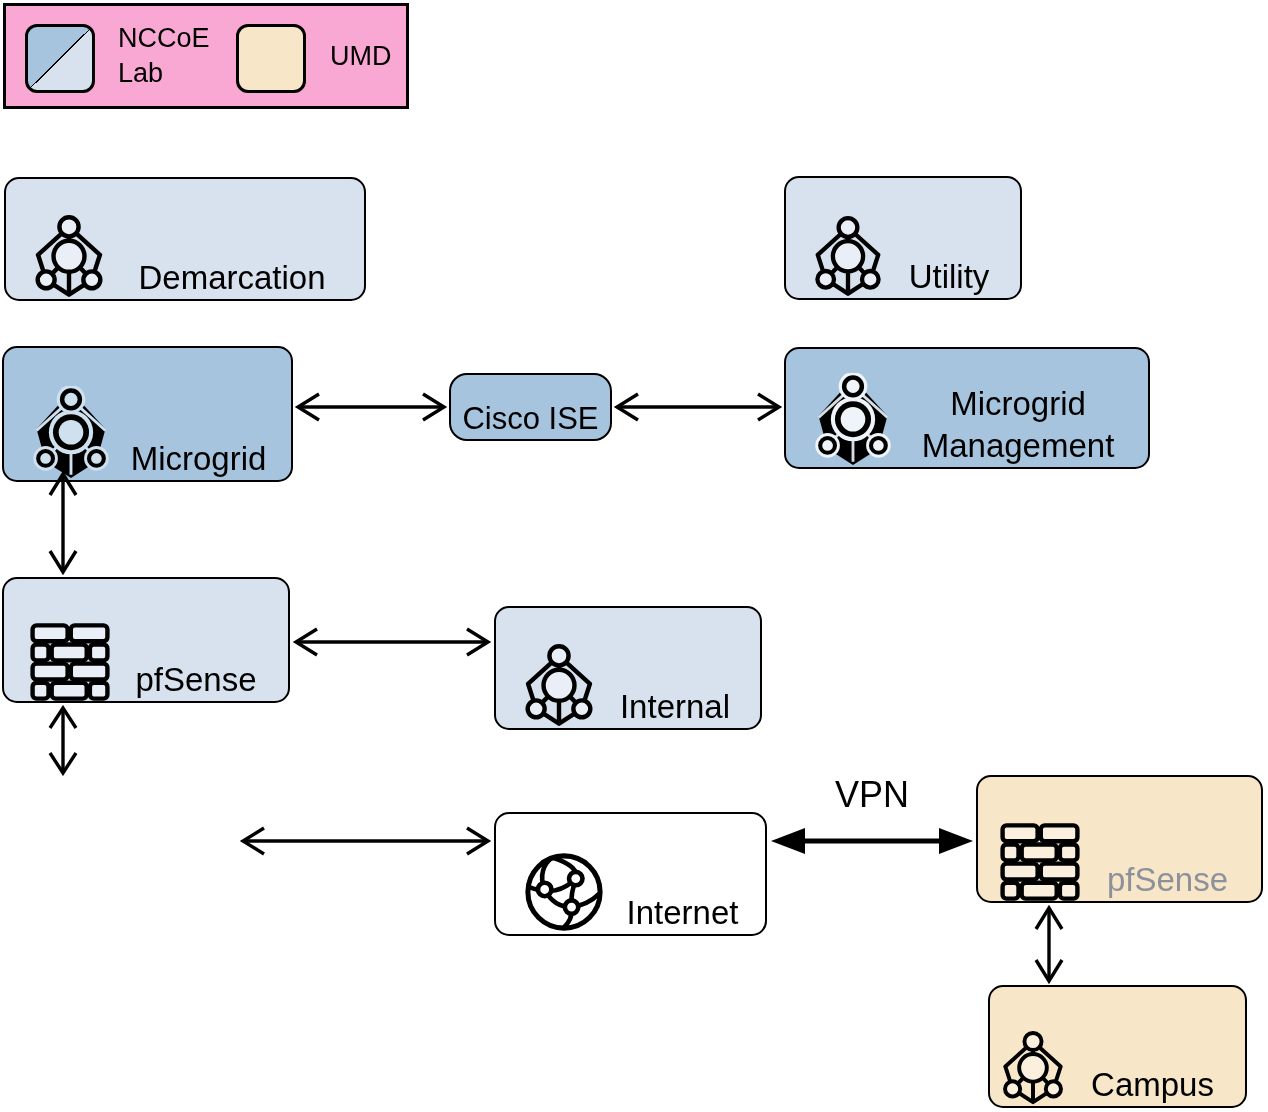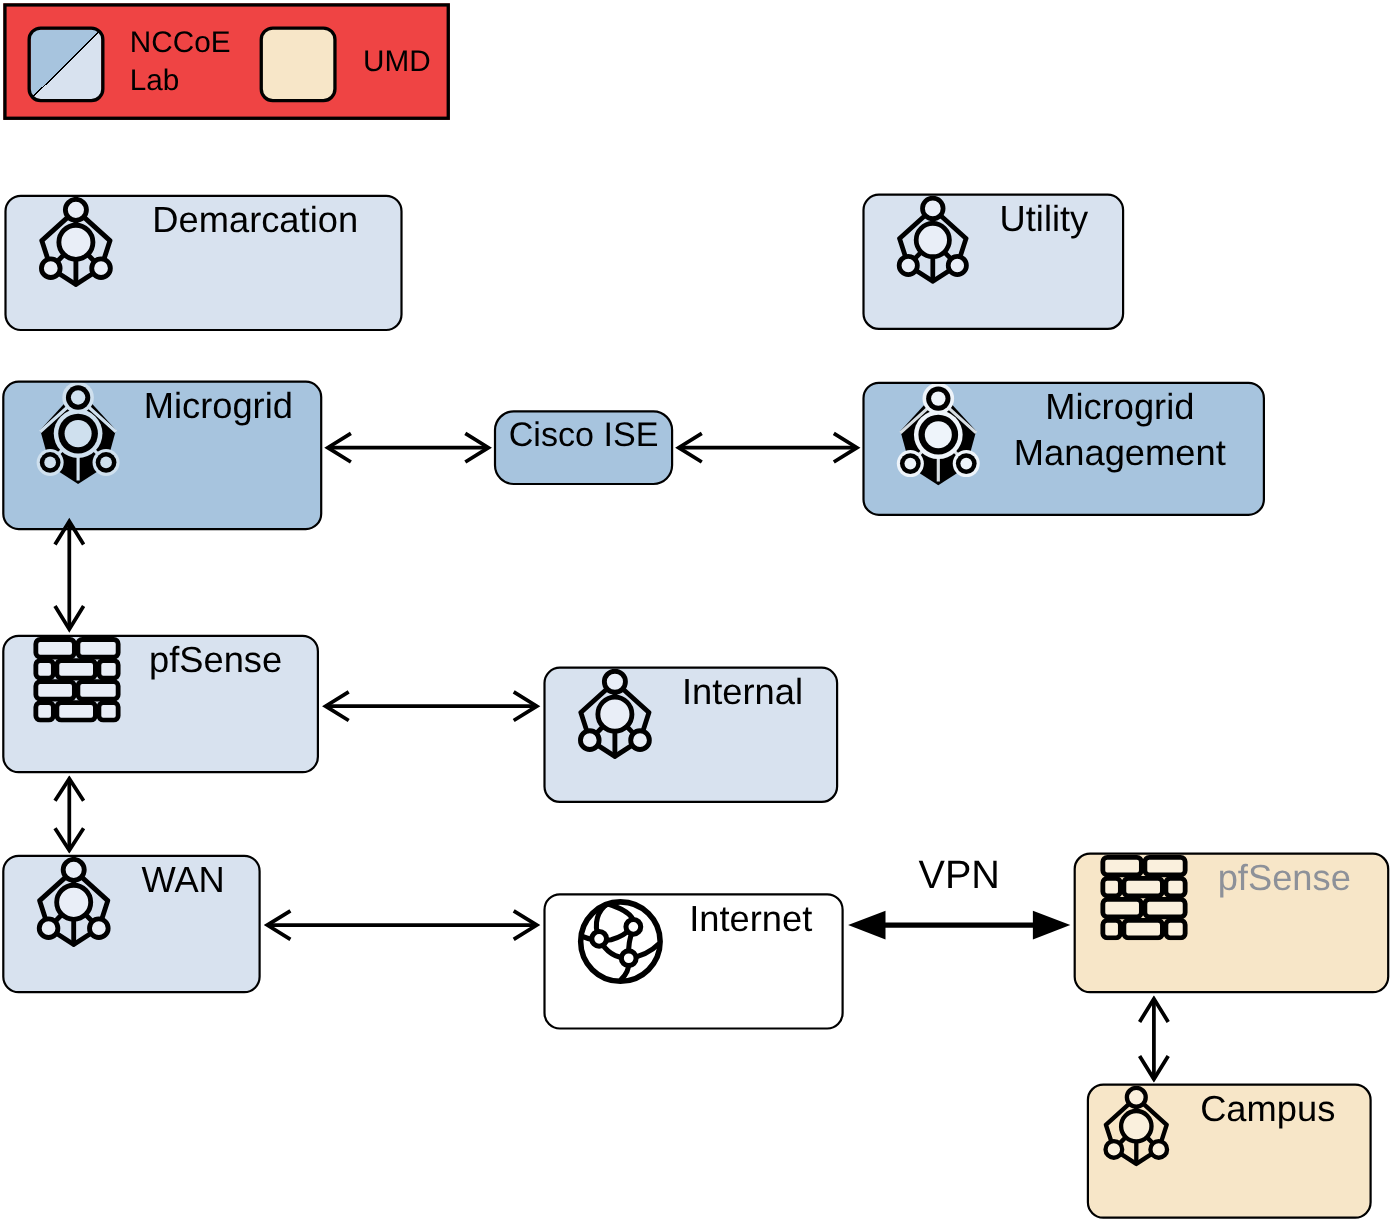--- a/index.html
+++ b/index.html
@@ -4,42 +4,42 @@
 <style>
   html,body{margin:0;padding:0;background:#ffffff;}
   #canvas{
     position:relative;width:1268px;height:1112px;background:#fff;overflow:hidden;
     font-family:"Liberation Sans", sans-serif;color:#000;
   }
 
   
   .legend{
     position:absolute;left:3px;top:3px;width:406px;height:106px;
-    border:3px solid #000;background:#ef4444;box-sizing:border-box;
+    border:3px solid #000;background:#f9a8d4;box-sizing:border-box;
   }
   .swatch{
     position:absolute;top:18px;width:70px;height:69px;border:3px solid #000;
     border-radius:12px;box-sizing:border-box;
   }
   .swatch.nccoe{
     left:19px;
     background:linear-gradient(to bottom right,
       var(--dark-blue,#a7c4de) 49.3%, #000 49.3%, #000 50.7%,
       var(--light-blue,#d8e2ef) 50.7%);
   }
   .swatch.umd{left:230px;background:var(--umd-tan,#f7e6c8);}
   .legend .leg-label{
     position:absolute;font-size:27px;line-height:35px;top:50%;transform:translateY(-50%);
   }
   .leg-label.nccoe{left:112px;width:110px;}
   .leg-label.umd{left:324px;}
 
   
   .node{
-    position:absolute;display:flex;align-items:flex-start;box-sizing:border-box;
+    position:absolute;display:flex;align-items:flex-end;box-sizing:border-box;
     border:2.4px solid #000;border-radius:15px;padding-left:26px;
   }
   .node .label{flex:1;text-align:center;font-size:33px;line-height:1.28;padding-right:6px;}
   .node.light{background:var(--light-blue,#d8e2ef);--icon-bg:#e9eef7;}
   .node.dark{background:var(--dark-blue,#a7c4de);}
   .node.tan{background:var(--umd-tan,#f7e6c8);--icon-bg:#faf0dd;--brick-bg:#faf0dd;}
   .node.white{background:#fff;margin-top:35px;--icon-bg:#ffffff;}
   .node.light .icon-fw{--brick-bg:var(--brick-fill-blue,#e9eef7);}
 
   #node-demarcation{left:4px;top:177px;width:362px;height:124px;}
@@ -190,26 +190,20 @@
     <div class="label">pfSense</div>
   </div>
 
   <div class="node light" id="node-internal">
     <svg class="icon" width="74" height="84">
         <use href="#net-outline"></use>
       </svg>
     <div class="label">Internal</div>
   </div>
 
-  <div class="node light" id="node-wan">
-    <svg class="icon" width="74" height="84">
-        <use href="#net-outline"></use>
-      </svg>
-    <div class="label">WAN</div>
-  </div>
 
   <div class="node white" id="node-internet">
     <svg class="icon" width="84" height="84">
         <use href="#globe"></use>
       </svg>
     <div class="label">Internet</div>
   </div>
 
   <div class="node tan" id="node-pfsense-umd">
     <svg class="icon" width="80" height="78">

